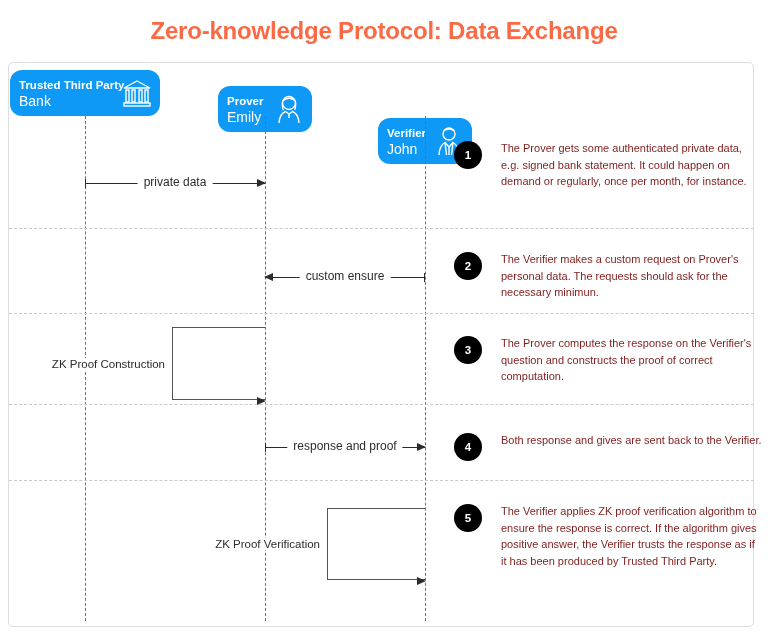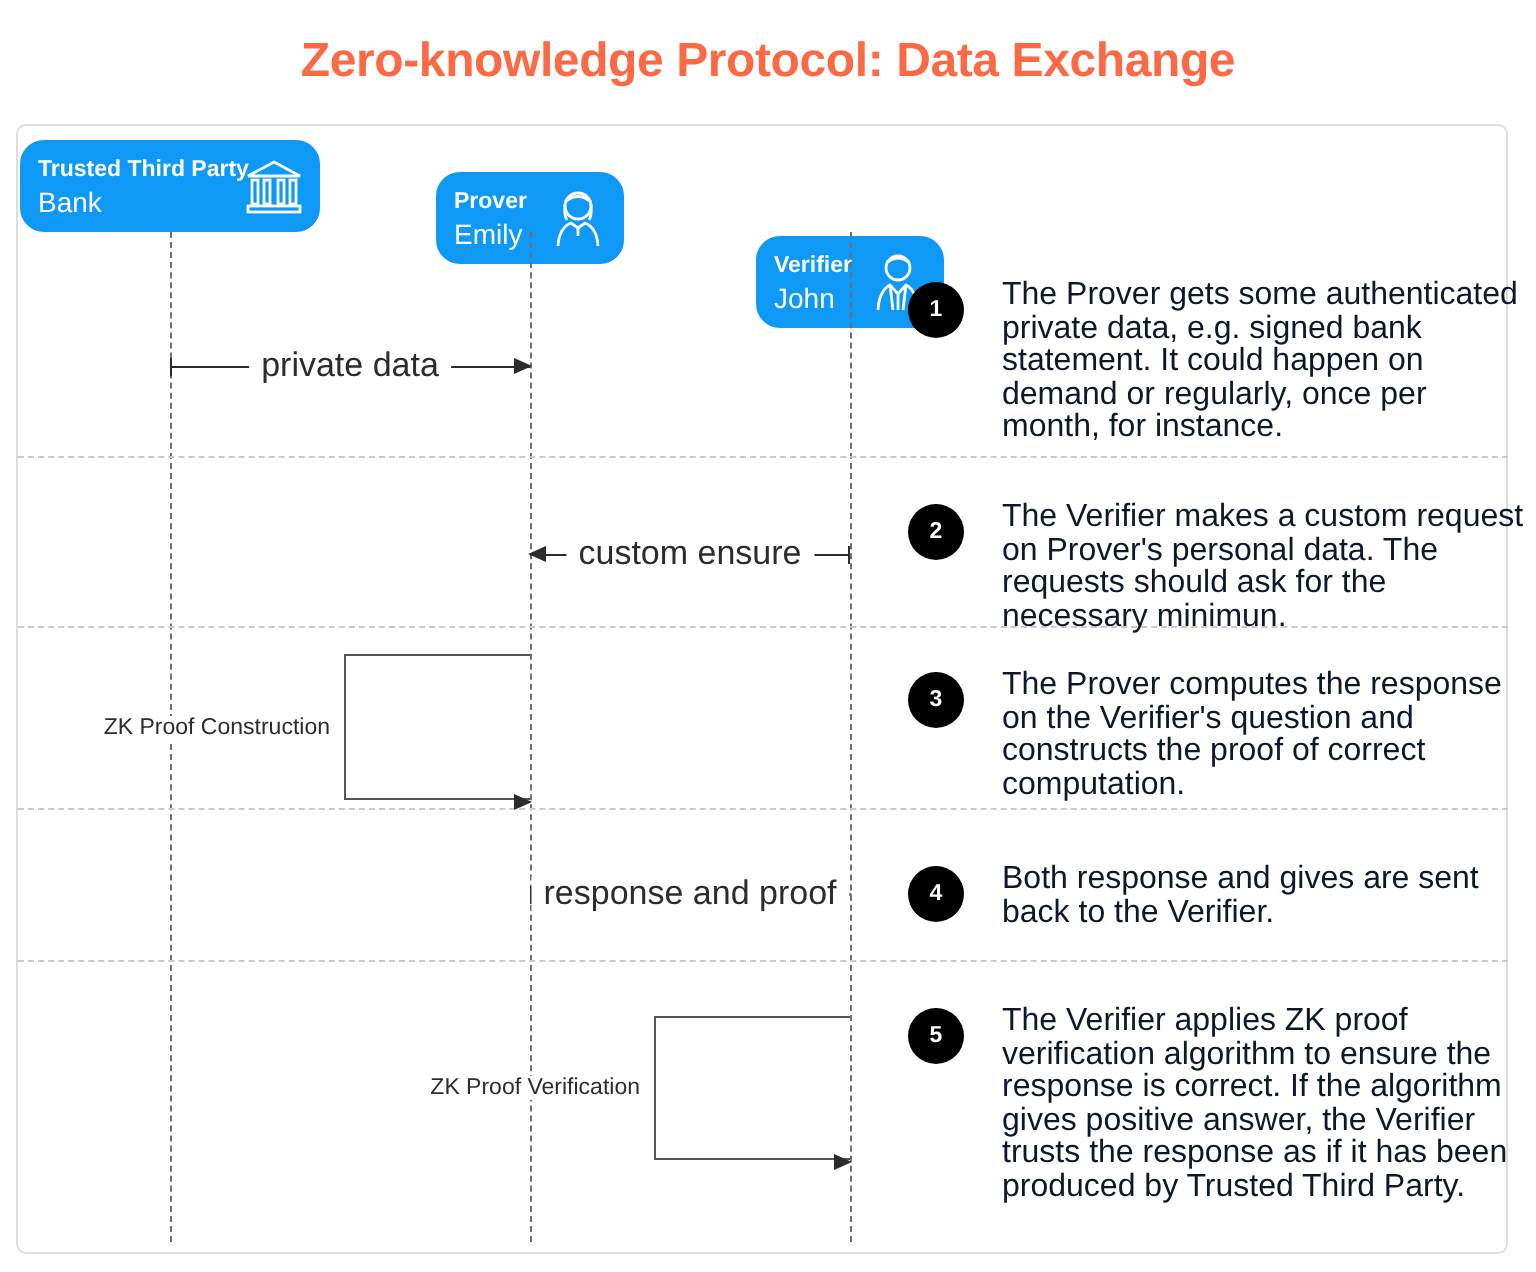--- a/index.html
+++ b/index.html
@@ -89,21 +89,21 @@
     border-top:4.5px solid transparent;
     border-bottom:4.5px solid transparent;
   }
   .msg .head.right{right:-1px;border-left:9px solid #2c2c2c;}
   .msg .head.left{left:-1px;border-right:9px solid #2c2c2c;}
   .msg .mlabel{
     position:absolute;
     top:-9px;
     background:#ffffff;
     padding:0 6px;
-    font-size:17px;
+    font-size:12px;
     color:#2c2c2c;
     white-space:nowrap;
     line-height:17px;
     left:50%;
     transform:translateX(-50%);
   }
 
   
   .selfloop{position:absolute;}
   .selfloop .top,
@@ -139,23 +139,23 @@
     position:absolute;left:0;top:0;
     width:28px;height:28px;border-radius:50%;
     background:#000000;
     color:#ffffff;
     font-size:11.5px;font-weight:bold;
     display:flex;align-items:center;justify-content:center;
   }
   .steptext{
     position:absolute;left:47px;top:-1px;
     width:262px;
-    font-size:16px;
+    font-size:11px;
     line-height:16.5px;
-    color:#0f172a;
+    color:#7f1d1d;
   }
 </style>
 </head>
 <body>
 
 <div id="stage">
 
   <div class="title">Zero-knowledge Protocol: Data Exchange</div>
 
   <div class="frame"></div>

